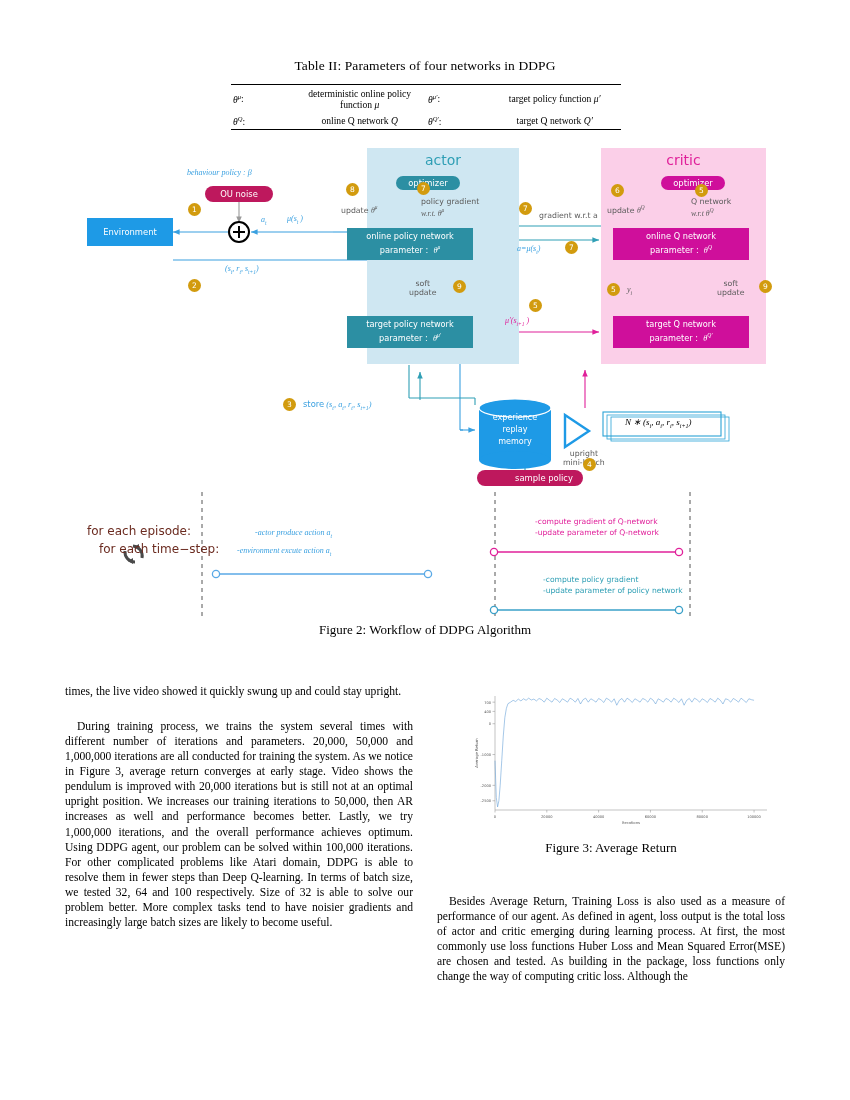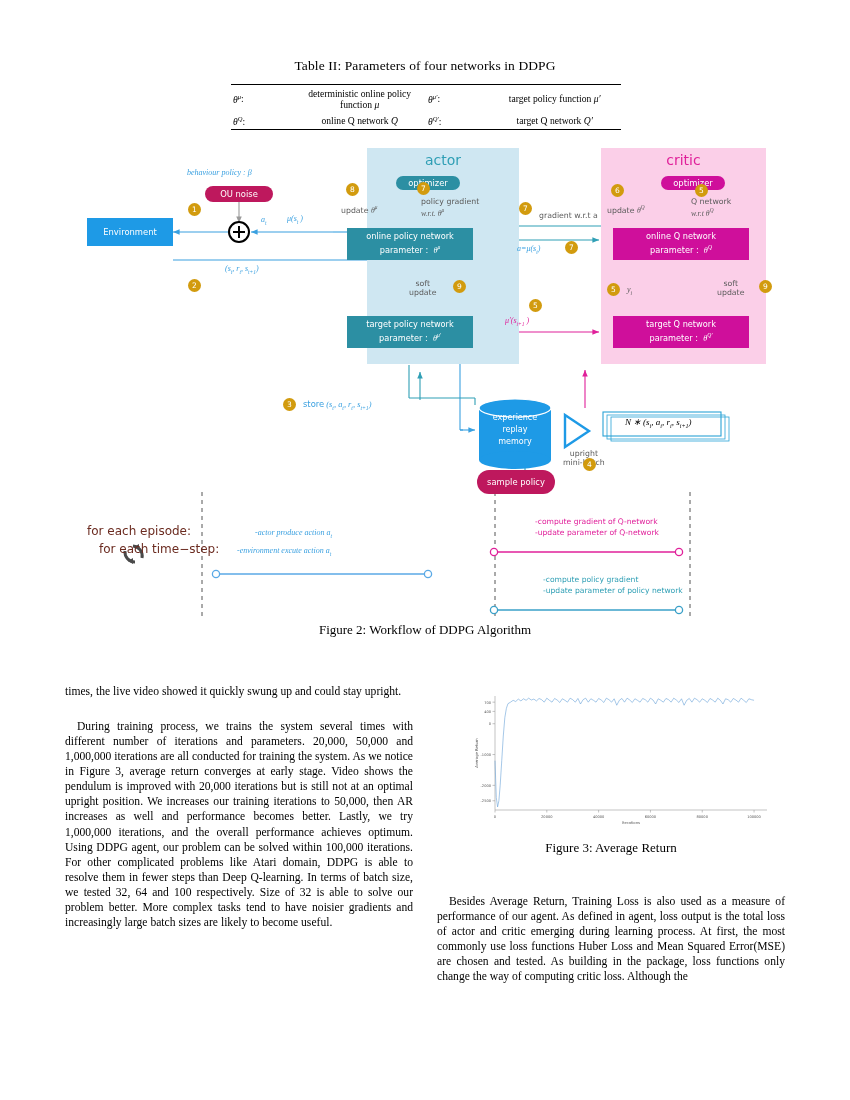--- a/index.html
+++ b/index.html
@@ -321,21 +321,21 @@
 
     <div class="lbl tx-blue serif-it" style="left:238px;top:260px;font-size:8.4px;">
       <span style="font-style:normal;font-family:'DejaVu Sans',sans-serif;">store</span>
       (s<sub>t</sub>, a<sub>t</sub>, r<sub>t</sub>, s<sub>t+1</sub>)
     </div>
     <div class="cyl-label" style="left:414px;top:272px;width:72px;">
       <span>experience</span><br>
       <span>replay</span><br>
       <span>memory</span>
     </div>
-    <div class="pill blue" style="left:412px;top:330px;width:78px;height:24px;">
+    <div class="pill blue" style="left:412px;top:330px;width:78px;height:16px;padding-left:28px;">
       <span>sample policy</span>
     </div>
     <div class="lbl tx-gray" style="left:498px;top:310px;text-align:center;">
       <span>upright</span><br>
       <span>mini-batch</span>
     </div>
     <div class="lbl serif-it" style="left:560px;top:277px;font-size:9px;">N ∗ (s<sub>i</sub>, a<sub>i</sub>, r<sub>i</sub>, s<sub>i+1</sub>)</div>
 
     <div class="badge" style="left:123px;top:63px;">1</div>
     <div class="badge" style="left:123px;top:139px;">2</div>

